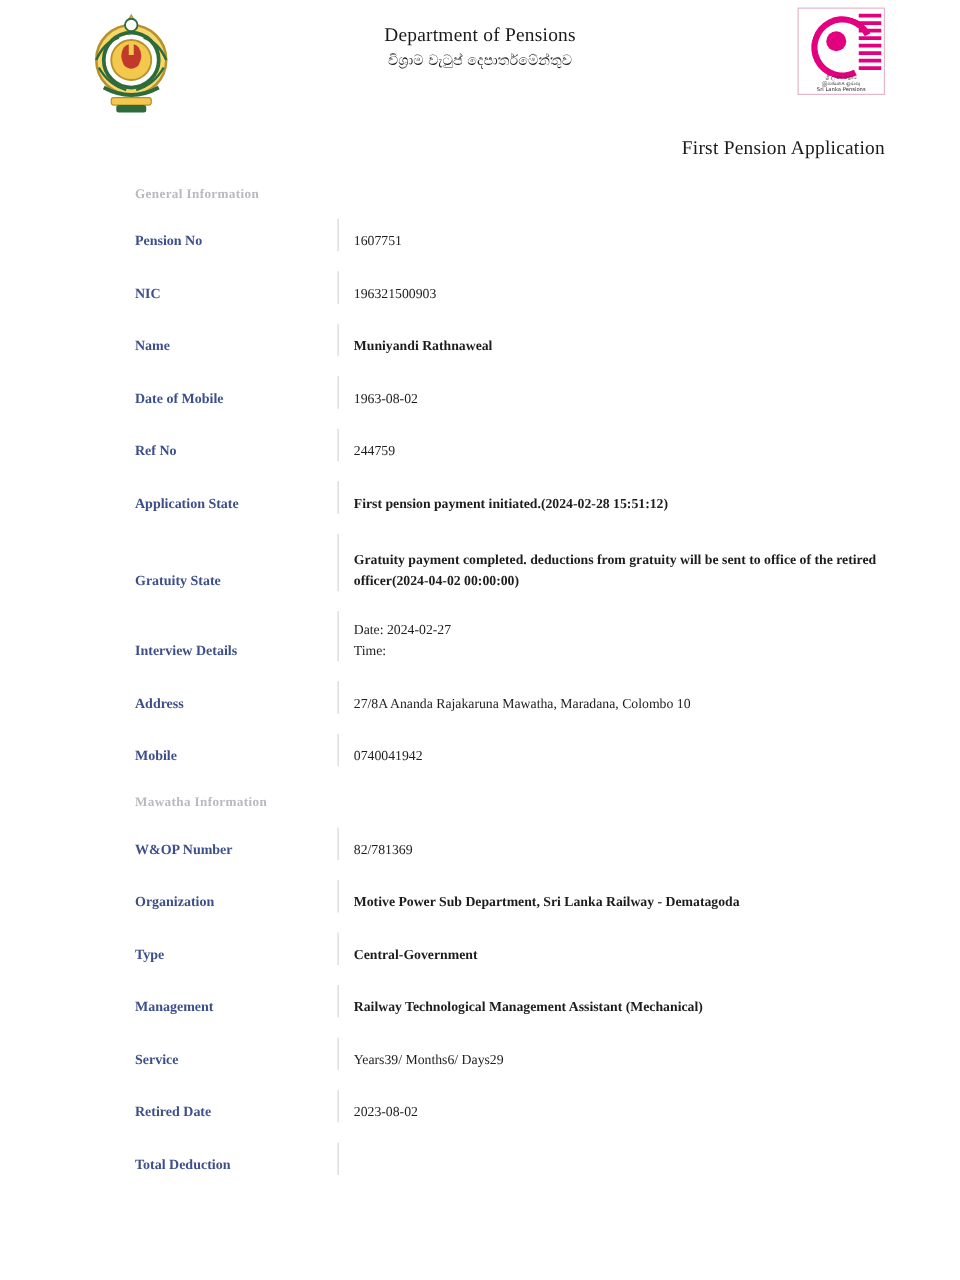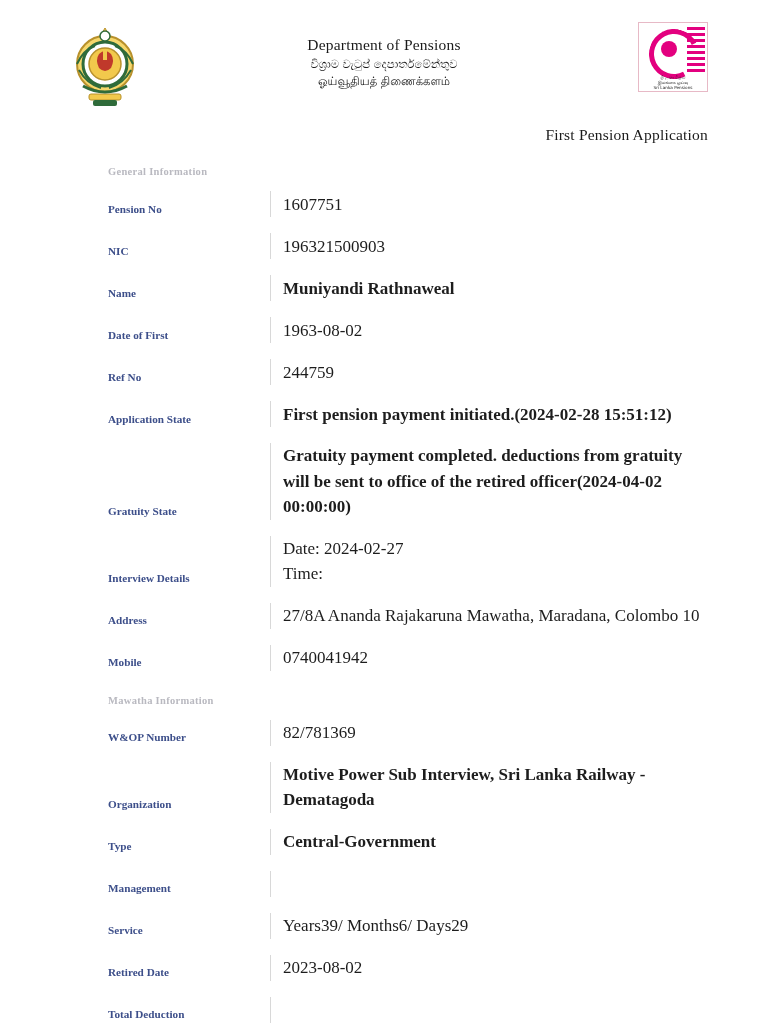--- a/index.html
+++ b/index.html
@@ -13,21 +13,21 @@
     font-family: "Liberation Serif", serif;
     color: #333333;
     position: relative;
     overflow: hidden;
   }
 
   .page {
     width: 768px;
     height: 1020px;
     box-sizing: border-box;
-    padding: 18px 60px 0 60px;
+    padding: 2px 60px 0 60px;
     position: relative;
   }
 
   
   .header {
     display: flex;
     align-items: flex-start;
     justify-content: space-between;
     height: 96px;
   }
@@ -152,21 +152,21 @@
     line-height: 1.35;
   }
   .sep {
     width: 0;
     border-left: 1px solid #d8d8d8;
     align-self: stretch;
     margin-right: 0;
   }
   .value {
     padding-left: 12px;
-    font-size: 17px;
+    font-size: 11px;
     color: #1d1d1d;
     line-height: 1.5;
     max-width: 420px;
   }
   .value.bold { font-weight: bold; }
   .value .line { display: block; }
 </style>
 </head>
 <body>
 
@@ -191,21 +191,20 @@
         <circle cx="38" cy="12" r="5" fill="#ffffff" stroke="#2f6b3a" stroke-width="1.5"></circle>
         <rect x="22" y="70" width="32" height="6" rx="2" fill="#f2c94c" stroke="#b8912c"></rect>
         <rect x="26" y="76" width="24" height="6" rx="2" fill="#2f6b3a"></rect>
         <path d="M16 62 q22 12 44 0" stroke="#2f6b3a" stroke-width="3" fill="none"></path>
       </svg>
     </div>
 
     <div class="dept-titles">
       <div class="dept-en">Department of Pensions</div>
       <div class="dept-si">විශ්‍රාම වැටුප් දෙපාර්තමේන්තුව</div>
-      <div class="dept-ta">ஓய்வூதியத் திணைக்களம்</div>
     </div>
 
     <div class="logo-wrap">
       <div class="slp-logo">
         <div class="ring"></div>
         <div class="inner"></div>
         <div class="stripes">
           <i></i>
             <i></i>
             <i></i>
@@ -241,21 +240,21 @@
       <div class="value">196321500903</div>
     </div>
 
     <div class="row">
       <div class="label">Name</div>
       <div class="sep"></div>
       <div class="value bold">Muniyandi Rathnaweal</div>
     </div>
 
     <div class="row">
-      <div class="label">Date of First</div>
+      <div class="label">Date of Mobile</div>
       <div class="sep"></div>
       <div class="value">1963-08-02</div>
     </div>
 
     <div class="row">
       <div class="label">Ref No</div>
       <div class="sep"></div>
       <div class="value">244759</div>
     </div>
 
@@ -301,33 +300,34 @@
 
     <div class="row">
       <div class="label">W&amp;OP Number</div>
       <div class="sep"></div>
       <div class="value">82/781369</div>
     </div>
 
     <div class="row">
       <div class="label">Organization</div>
       <div class="sep"></div>
-      <div class="value bold">Motive Power Sub Interview, Sri Lanka Railway - Dematagoda</div>
+      <div class="value bold">Motive Power Sub Department, Sri Lanka Railway - Dematagoda</div>
     </div>
 
     <div class="row">
       <div class="label">Type</div>
       <div class="sep"></div>
       <div class="value bold">Central-Government</div>
     </div>
 
 
     <div class="row">
       <div class="label">Management</div>
       <div class="sep"></div>
+      <div class="value bold">Railway Technological Management Assistant (Mechanical)</div>
     </div>
 
     <div class="row">
       <div class="label">Service</div>
       <div class="sep"></div>
       <div class="value">Years39/ Months6/ Days29</div>
     </div>
 
     <div class="row">
       <div class="label">Retired Date</div>

